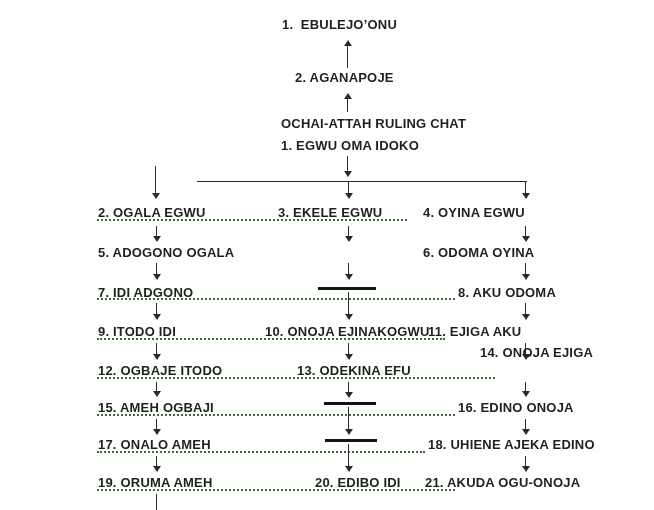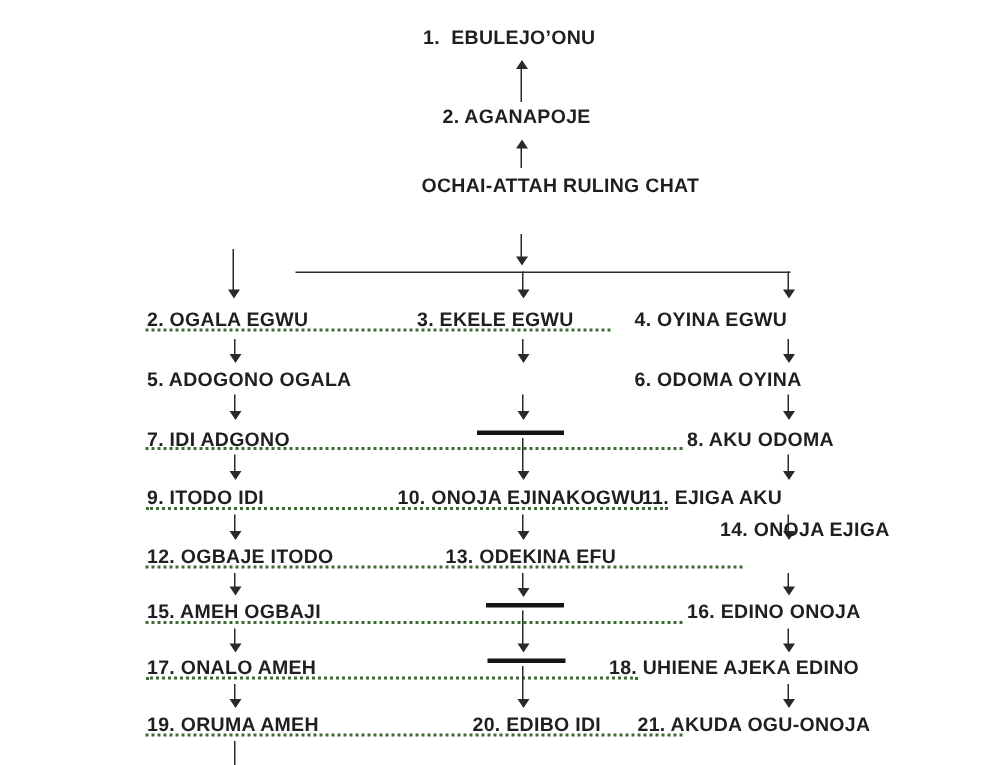--- a/index.html
+++ b/index.html
@@ -59,20 +59,21 @@
 <body>
 
 <div id="canvas">
 
   <div class="lbl" style="left:282px; top:18px;">1.  EBULEJO’ONU</div>
   <div class="vline arrow-up" style="left:347px; top:42px; height:26px;"></div>
   <div class="lbl" style="left:295px; top:71px;text-align:center;">2. AGANAPOJE</div>
   <div class="vline arrow-up" style="left:347px; top:95px; height:17px;"></div>
 
   <div class="lbl" style="left:281px; top:117px;">OCHAI-ATTAH RULING CHAT</div>
+  <div class="lbl" style="left:281px; top:139px;">1. EGWU OMA IDOKO</div>
 
   <div class="vline arrow-down" style="left:347px; top:156px; height:19px;"></div>
   <div class="hline" style="left:197px; top:181px; width:330px;"></div>
   <div class="vline arrow-down" style="left:155px; top:166px; height:31px;"></div>
   <div class="vline arrow-down" style="left:348px; top:181px; height:16px;"></div>
   <div class="vline arrow-down" style="left:525px; top:181px; height:16px;"></div>
 
   <div class="lbl" style="left:98px;  top:206px;">2. OGALA EGWU</div>
   <div class="lbl" style="left:278px; top:206px;">3. EKELE EGWU</div>
   <div class="lbl" style="left:423px; top:206px;">4. OYINA EGWU</div>
@@ -114,21 +115,21 @@
   <div class="lbl" style="left:98px;  top:401px;">15. AMEH OGBAJI</div>
   <div class="bar" style="left:324px; top:402px; width:52px;"></div>
   <div class="lbl" style="left:458px; top:401px;">16. EDINO ONOJA</div>
   <div class="dotline" style="left:97px; top:414px; width:358px;"></div>
   <div class="vline arrow-down" style="left:156px; top:419px; height:14px;"></div>
   <div class="vline arrow-down" style="left:348px; top:407px; height:26px;"></div>
   <div class="vline arrow-down" style="left:525px; top:419px; height:14px;"></div>
 
   <div class="lbl" style="left:98px;  top:438px;">17. ONALO AMEH</div>
   <div class="bar" style="left:325px; top:439px; width:52px;"></div>
-  <div class="lbl" style="left:406px; top:438px;">18. UHIENE AJEKA EDINO</div>
+  <div class="lbl" style="left:428px; top:438px;">18. UHIENE AJEKA EDINO</div>
   <div class="dotline" style="left:97px; top:451px; width:328px;"></div>
   <div class="vline arrow-down" style="left:156px; top:456px; height:14px;"></div>
   <div class="vline arrow-down" style="left:348px; top:444px; height:26px;"></div>
   <div class="vline arrow-down" style="left:525px; top:456px; height:14px;"></div>
 
   <div class="lbl" style="left:98px;  top:476px;">19. ORUMA AMEH</div>
   <div class="lbl" style="left:315px; top:476px;">20. EDIBO IDI</div>
   <div class="lbl" style="left:425px; top:476px;">21. AKUDA OGU-ONOJA</div>
   <div class="dotline" style="left:97px; top:489px; width:358px;"></div>
   <div class="vline" style="left:156px; top:494px; height:16px;"></div>

